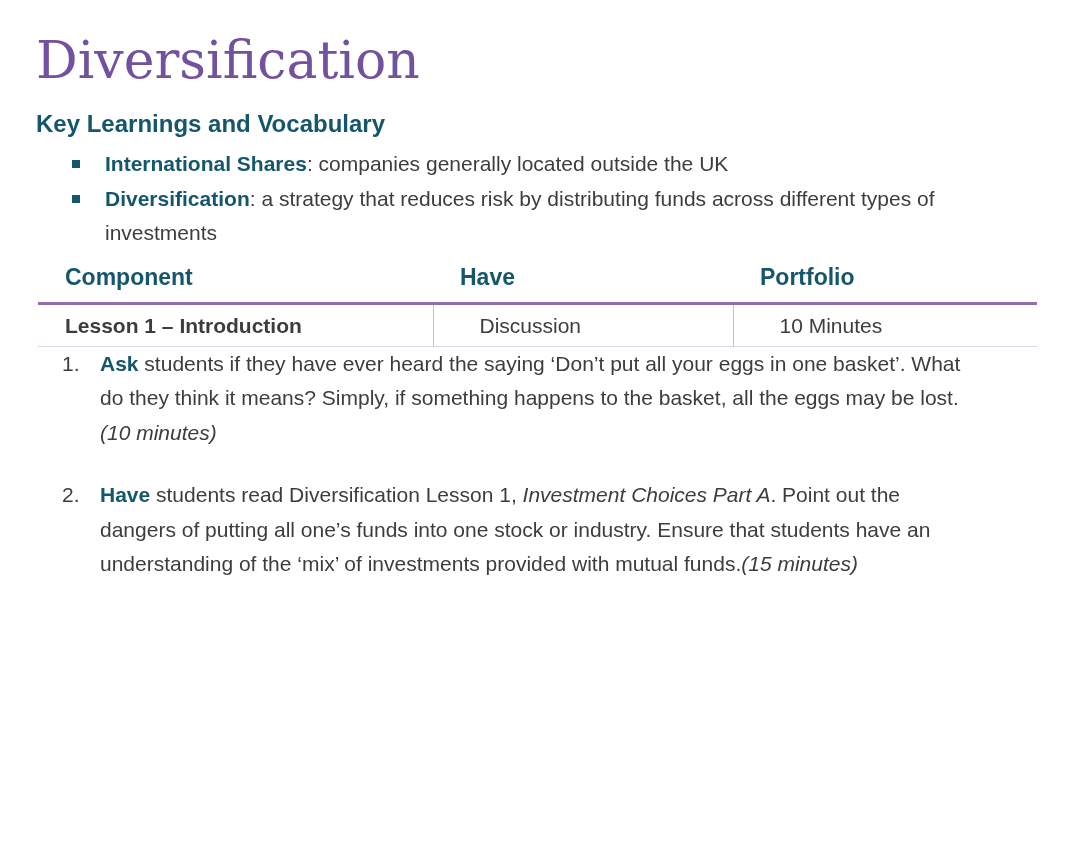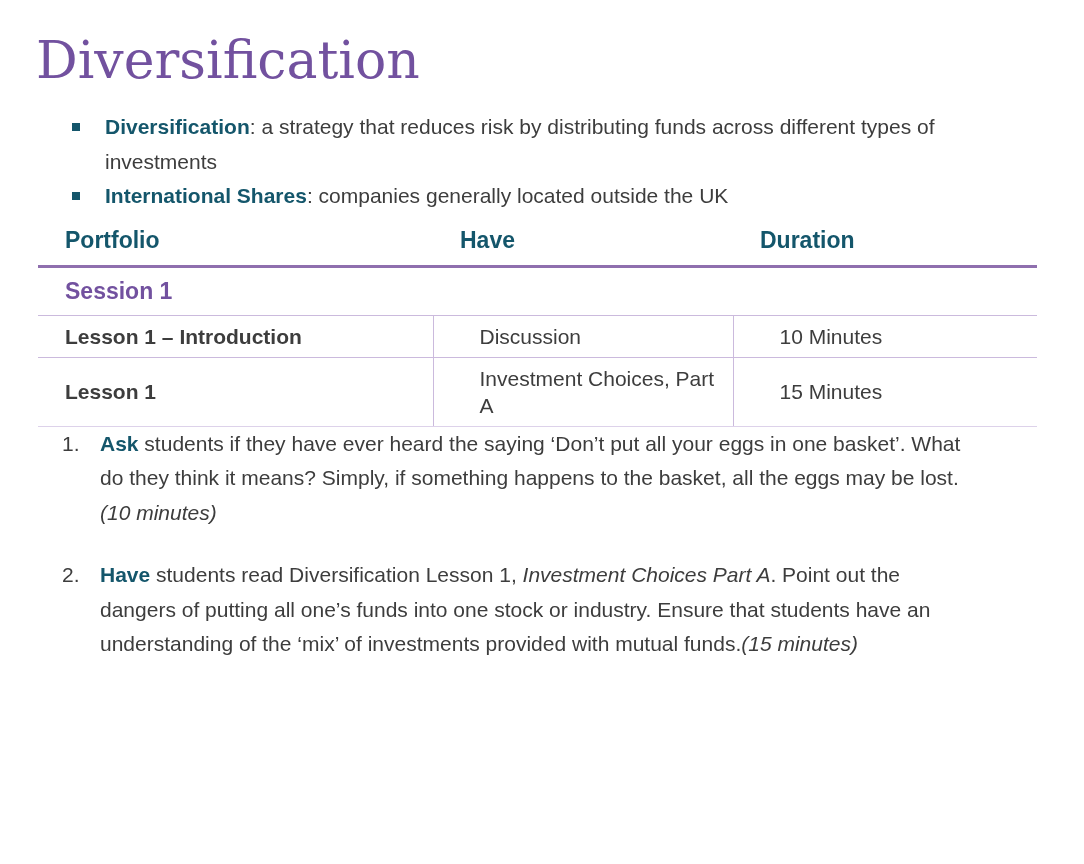--- a/index.html
+++ b/index.html
@@ -124,59 +124,52 @@
   .step-time { font-style: italic; }
   .inline-italic { font-style: italic; }
 </style>
 </head>
 <body>
 
 <div class="page">
 
   <h1 class="doc-title">Diversification</h1>
 
+  <h2 class="teal-h">Key Learnings and Vocabulary</h2>
 
   <ul class="vocab">
     <li>
       <span class="bullet-square"></span>
-      <span class="vocab-term">Diversification</span><span>: a strategy that reduces risk by distributing funds across different types of investments</span>
+      <span class="vocab-term">International Shares</span><span>: companies generally located outside the UK</span>
     </li>
     <li>
       <span class="bullet-square"></span>
-      <span class="vocab-term">International Shares</span><span>: companies generally located outside the UK</span>
+      <span class="vocab-term">Diversification</span><span>: a strategy that reduces risk by distributing funds across different types of investments</span>
     </li>
   </ul>
 
 
   <table class="components">
     <colgroup>
       <col style="width:395px">
       <col style="width:300px">
       <col style="width:304px">
     </colgroup>
     <thead>
       <tr>
+        <th>Component</th>
+        <th>Have</th>
         <th>Portfolio</th>
-        <th>Have</th>
-        <th>Duration</th>
       </tr>
     </thead>
     <tbody>
-      <tr>
-        <td class="session-cell" colspan="3">Session 1</td>
-      </tr>
       <tr class="data-row">
         <td class="comp-cell">Lesson 1 – Introduction</td>
         <td class="name-cell">Discussion</td>
         <td class="dur-cell">10 Minutes</td>
-      </tr>
-      <tr class="data-row">
-        <td class="comp-cell">Lesson 1</td>
-        <td class="name-cell">Investment Choices, Part A</td>
-        <td class="dur-cell">15 Minutes</td>
       </tr>
     </tbody>
   </table>
 
 
   <ol class="steps">
     <li>
       <span class="step-number">1.</span>
       <span class="step-lead">Ask</span><span> students if they have ever heard the saying ‘Don’t put all your eggs in one basket’. What do they think it means? Simply, if something happens to the basket, all the eggs may be lost.</span><span class="step-time">(10 minutes)</span>
     </li>

